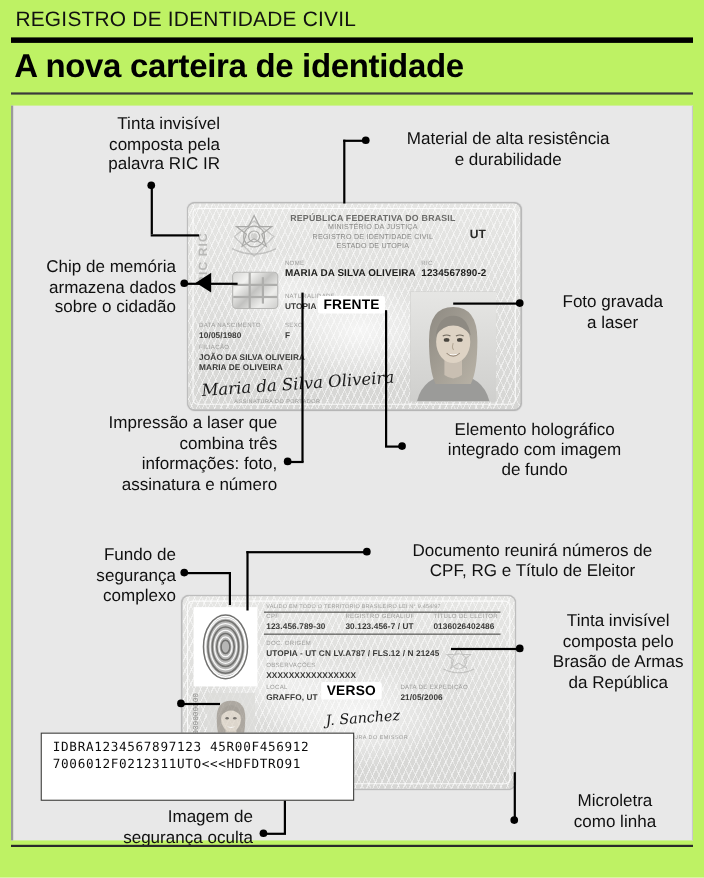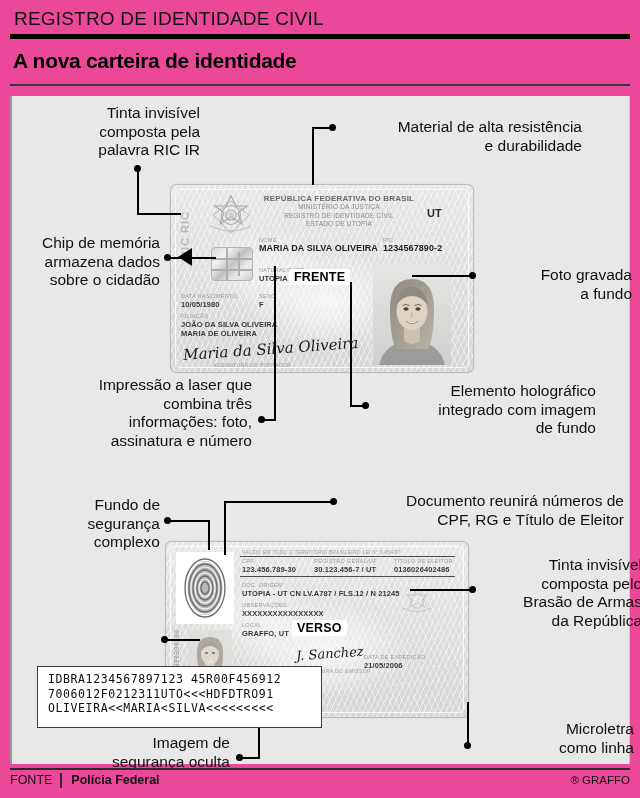--- a/index.html
+++ b/index.html
@@ -2,48 +2,48 @@
 <html><head>
 <meta charset="utf-8">
 <style>
   html,body{margin:0;padding:0;}
   body{
     width:640px;height:798px;
     background:#ffffff;
     font-family:"Liberation Sans", sans-serif;
     -webkit-font-smoothing:antialiased;
   }
-  .page{position:relative;width:640px;height:798px;overflow:hidden;background:#ec4899;}
+  .page{position:relative;width:640px;height:798px;overflow:hidden;background:#bef264;}
 
   
   .hdr{position:absolute;left:10px;top:6px;width:620px;}
   .kicker{font-size:19px;color:#111;letter-spacing:.2px;padding-left:4px;line-height:26px;}
   .rule-thick{height:5px;background:#000;margin-top:2px;}
-  .title{font-size:21px;font-weight:bold;color:#000;letter-spacing:-.3px;padding-left:3px;
+  .title{font-size:30px;font-weight:bold;color:#000;letter-spacing:-.3px;padding-left:3px;
          line-height:40px;margin-top:2px;}
   .rule-thin{height:2px;background:#3a3a3a;margin-top:3px;}
 
   
   .canvas{position:absolute;left:10px;top:96px;width:620px;height:668px;
           background:#e8e8e8;border-left:2px solid #9a9a9a;border-right:1px solid #c8c8c8;
           box-sizing:border-box;}
 
   
   .footer{position:absolute;left:10px;top:768px;width:620px;height:24px;}
   .footer .line{height:2px;background:#2a2a2a;}
   .footer .row{display:flex;align-items:center;height:20px;font-size:12.5px;color:#111;}
   .footer .fonte{padding-right:8px;}
   .footer .sep{width:2px;height:15px;background:#2a2a2a;}
   .footer .org{padding-left:9px;font-weight:bold;}
   .footer .brand{margin-left:auto;font-size:11.5px;}
 
   
   .ann{position:absolute;font-size:15.5px;line-height:18.5px;color:#101010;white-space:pre-line;}
   .ann.r{text-align:right;}
-  .ann.l{text-align:right;}
+  .ann.l{text-align:center;}
 
   .dot{position:absolute;width:7px;height:7px;border-radius:50%;background:#000;}
   .ln{position:absolute;background:#000;}
   .ln.h{height:2px;}
   .ln.v{width:2px;}
 
   
   .card{position:absolute;border-radius:7px;overflow:hidden;
         background:#dededc;border:1px solid #bdbdbd;
         box-shadow:0 0 1px rgba(0,0,0,.25);}
@@ -290,21 +290,21 @@
       <div class="fld" style="left:76px;top:60px;">
         <div class="lab">OBSERVAÇÕES</div>
         <div class="val">XXXXXXXXXXXXXXXX</div>
       </div>
 
       <div class="fld" style="left:76px;top:80px;">
         <div class="lab">LOCAL</div>
         <div class="val">GRAFFO, UT</div>
       </div>
 
-      <div class="fld" style="left:198px;top:80px;margin-top:32px;">
+      <div class="fld" style="left:198px;top:80px;">
         <div class="lab">DATA DE EXPEDIÇÃO</div>
         <div class="val">21/05/2006</div>
       </div>
 
       <div class="tag" style="left:126px;top:78px;">VERSO</div>
 
       <div class="arms" style="left:234px;top:42px;width:34px;height:36px;">
         <svg viewBox="0 0 44 46" width="34" height="36" opacity=".45">
           <g fill="none" stroke="#9a9a98" stroke-width="1.2">
             <circle cx="22" cy="22" r="9"></circle>
@@ -314,21 +314,20 @@
         </svg>
       </div>
 
       <div class="sig" style="left:130px;top:104px;font-size:13px;">J. Sanchez</div>
       <div class="siglab" style="left:132px;top:126px;">ASSINATURA DO EMISSOR</div>
     </div>
 
     <div class="mrzbox" style="left:25px;top:570px;width:285px;height:62px;padding:5px 0 0 10px;box-sizing:border-box;">
       <div class="mrz">IDBRA1234567897123 45R00F456912</div>
       <div class="mrz">7006012F0212311UTO&lt;&lt;&lt;HDFDTRO91</div>
-      <div class="mrz">OLIVEIRA&lt;&lt;MARIA&lt;SILVA&lt;&lt;&lt;&lt;&lt;&lt;&lt;&lt;&lt;</div>
     </div>
 
     <div class="ann r" style="left:28px;top:8px;width:160px;">Tinta invisível
 composta pela
 palavra RIC IR</div>
     <div class="dot" style="left:122px;top:69px;"></div>
     <div class="ln v" style="left:125px;top:73px;height:44px;"></div>
     <div class="ln h" style="left:125px;top:117px;width:44px;"></div>
 
     <div class="ann l" style="left:330px;top:22px;width:240px;">Material de alta resistência
@@ -341,21 +340,21 @@
 armazena dados
 sobre o cidadão</div>
     <div class="dot" style="left:152px;top:158px;"></div>
     <div class="ln h" style="left:156px;top:161px;width:48px;"></div>
     <div class="ln h" style="left:172px;top:153px;width:0px;"></div>
     <div style="position:absolute;left:166px;top:152px;width:0;height:0;
                 border-top:9px solid transparent;border-bottom:9px solid transparent;
                 border-right:14px solid #000;"></div>
 
     <div class="ann l" style="left:470px;top:170px;width:150px;">Foto gravada
-a fundo</div>
+a laser</div>
     <div class="dot" style="left:457px;top:176px;"></div>
     <div class="ln h" style="left:400px;top:179px;width:58px;"></div>
 
     <div class="ann r" style="left:20px;top:280px;width:220px;">Impressão a laser que
 combina três
 informações: foto,
 assinatura e número</div>
     <div class="dot" style="left:246px;top:320px;"></div>
     <div class="ln h" style="left:250px;top:323px;width:14px;"></div>
     <div class="ln v" style="left:262px;top:170px;height:154px;"></div>
@@ -398,21 +397,15 @@
 
     <div class="ann l" style="left:472px;top:624px;width:150px;">Microletra
 como linha</div>
     <div class="dot" style="left:452px;top:646px;"></div>
     <div class="ln v" style="left:455px;top:606px;height:42px;"></div>
 
   </div>
 
   <div class="footer">
     <div class="line"></div>
-    <div class="row">
-      <span class="fonte">FONTE</span>
-      <span class="sep"></span>
-      <span class="org">Polícia Federal</span>
-      <span class="brand">® GRAFFO</span>
-    </div>
   </div>
 
 </div>
 
 </body></html>

